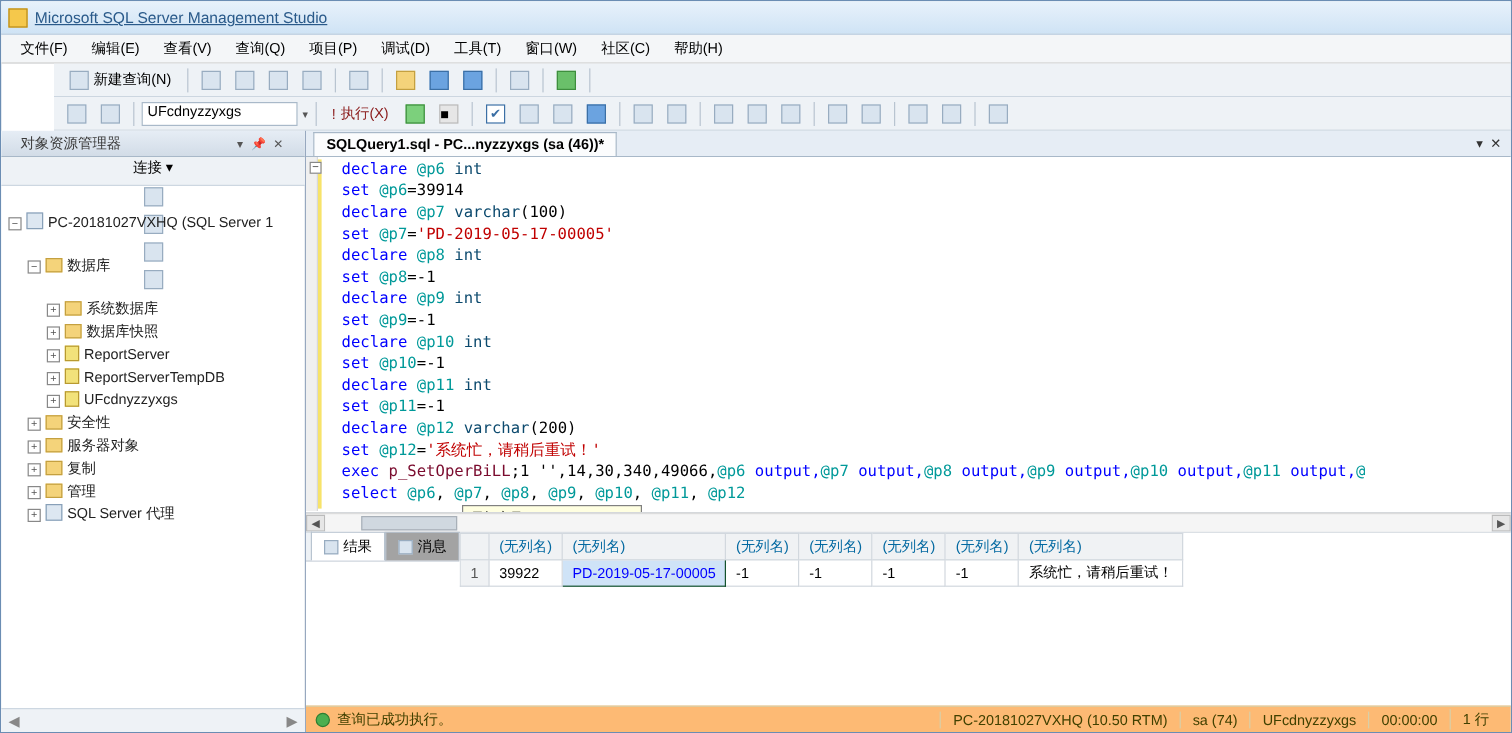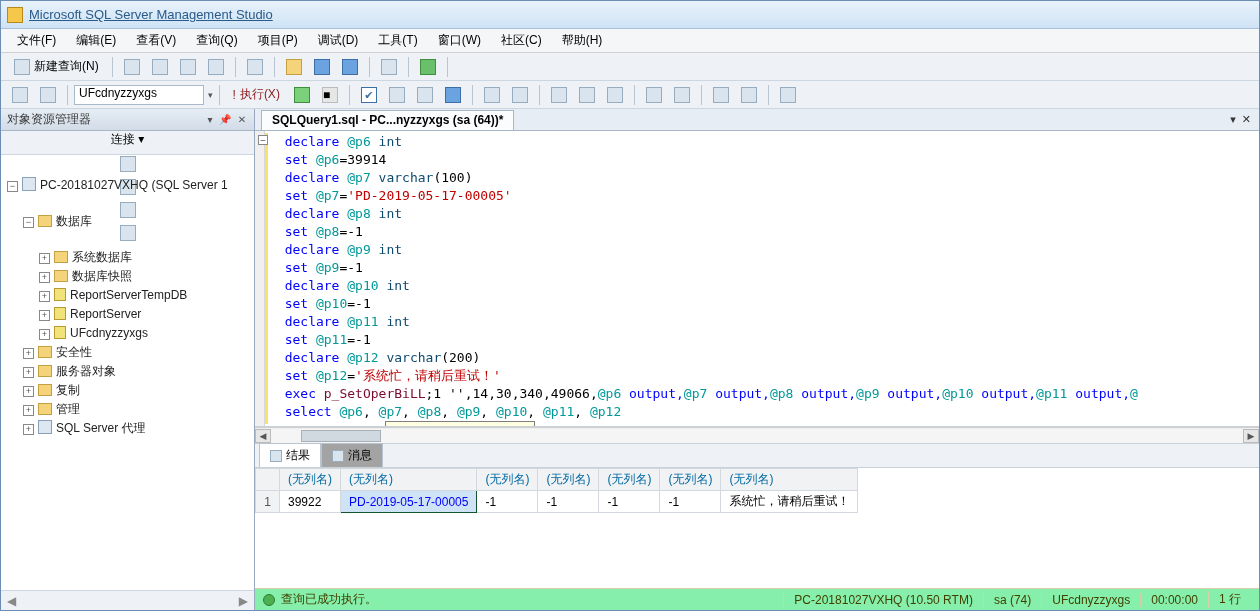--- a/index.html
+++ b/index.html
@@ -40,20 +40,21 @@
   .menubar span { padding: 2px 8px; cursor: default; }
   
   .toolbar {
     background: #eef2f6;
     height: 28px;
     display: flex;
     align-items: center;
     padding: 0 6px;
     border-bottom: 1px solid #ccd6e0;
     gap: 2px;
+    margin-left: 44px;
   }
   .toolbar .btn {
     height: 22px; min-width: 22px;
     display: inline-flex; align-items: center; justify-content: center;
     padding: 0 4px;
     border: 1px solid transparent;
   }
   .toolbar .sep { width: 1px; height: 20px; background: #b8c4d0; margin: 0 4px; }
   .toolbar .txtbtn { padding: 0 6px; }
   .toolbar select, .toolbar .combo {
@@ -74,21 +75,21 @@
   .explorer {
     width: 254px;
     display: flex; flex-direction: column;
     border-right: 1px solid #97a8bf;
     background: #fff;
   }
   .panel-title {
     background: linear-gradient(#e6edf5, #d2dce7);
     height: 22px;
     display: flex; align-items: center; justify-content: space-between;
-    padding: 0 6px;
+    padding: 0 16px;
     border-bottom: 1px solid #a8b8c8;
     font-size: 12px; color: #3a3a3a;
   }
   .panel-title .ctrls { display:flex; gap:4px; }
   .panel-title .ctrls span { width:12px; height:12px; display:inline-flex; align-items:center; justify-content:center; font-size:10px; color:#555; }
   .conn-bar {
     height: 24px;
     background: #eef2f6;
     border-bottom: 1px solid #cdd7e1;
     display:flex; align-items:center; gap:4px; padding: 0 6px; flex-direction: column;
@@ -152,21 +153,21 @@
   }
   .hscroll {
     height:16px; background:#efefef; border-top:1px solid #d0d0d0;
     display:flex; align-items:center;
   }
   .hscroll .track { flex:1; height:14px; background:#f5f5f5; position:relative; }
   .hscroll .thumb { position:absolute; left:30px; width:80px; height:12px; top:1px; background:#d0d8e0; border:1px solid #a8b0b8; }
   .hscroll .arrow { width:16px; height:14px; background:#e6e6e6; border:1px solid #bbb; display:flex;align-items:center;justify-content:center;font-size:9px;color:#555;}
   
   .results {
-    height: 145px; display:flex; flex-direction:column; background:#fff;
+    height: 145px; display:flex; background:#fff;
     border-top:1px solid #c8d0d8;
   }
   .res-tabs {
     height:24px; background:#eef2f6; border-bottom:1px solid #c8d0d8;
     display:flex; align-items:flex-end; padding-left:4px; gap:0;
   }
   .res-tabs .rtab {
     padding:3px 10px; border:1px solid #b8c4d0; border-bottom:none;
     background:#fff; display:flex; align-items:center; gap:4px;
     font-size:12px;
@@ -181,21 +182,21 @@
     white-space:nowrap;
   }
   table.rgrid th { background:#f0f2f4; font-weight:normal; color:#0369a1; }
   table.rgrid th:first-child, table.rgrid td:first-child {
     background:#f0f2f4; text-align:center; width:24px; color:#555;
   }
   table.rgrid td.sel { background:#cfe3f7; border:1px solid #14532d; }
   
   .statusbar {
     height: 22px;
-    background: #86efac;
+    background: #fdba74;
     border-top:1px solid #d8cfa8;
     display:flex; align-items:center; justify-content:space-between;
     padding: 0 8px; font-size:12px; color:#414100;
   }
   .statusbar .left { display:flex; align-items:center; gap:6px; }
   .statusbar .right { display:flex; align-items:center; }
   .statusbar .cell { padding:0 10px; border-left:1px solid #d8cfa8; }
   .ok { width:12px;height:12px;border-radius:50%;background:#4caf50; border:1px solid #2e7d32; display:inline-block; }
   .explorer-bottom {
     height:20px; background:#eef2f6; border-top:1px solid #cdd7e1;
@@ -359,22 +360,22 @@
       <span class="btn"><span class="ico"></span></span>
     </div>
     <div class="tree">
       <ul>
         <li><span class="tgl">−</span><span class="srvico"></span><span>PC-20181027VXHQ (SQL Server 1</span>
           <ul>
             <li><span class="tgl">−</span><span class="fico"></span><span>数据库</span>
               <ul>
                 <li><span class="tgl">+</span><span class="fico"></span><span>系统数据库</span></li>
                 <li><span class="tgl">+</span><span class="fico"></span><span>数据库快照</span></li>
+                <li><span class="tgl">+</span><span class="dbico"></span><span>ReportServer</span></li>
                 <li><span class="tgl">+</span><span class="dbico"></span><span>ReportServerTempDB</span></li>
-                <li><span class="tgl">+</span><span class="dbico"></span><span>ReportServer</span></li>
                 <li><span class="tgl">+</span><span class="dbico"></span><span>UFcdnyzzyxgs</span></li>
               </ul>
             </li>
             <li><span class="tgl">+</span><span class="fico"></span><span>安全性</span></li>
             <li><span class="tgl">+</span><span class="fico"></span><span>服务器对象</span></li>
             <li><span class="tgl">+</span><span class="fico"></span><span>复制</span></li>
             <li><span class="tgl">+</span><span class="fico"></span><span>管理</span></li>
             <li><span class="tgl">+</span><span class="srvico"></span><span>SQL Server 代理</span></li>
           </ul>
         </li>
@@ -383,21 +384,21 @@
     <div class="explorer-bottom">
       <span>◀</span>
       <span class="spacer"></span>
       <span>▶</span>
     </div>
   </div>
 
   <div class="editor-area">
     <div class="doc-tab">
       <span class="tab">
-        <span>SQLQuery1.sql - PC...nyzzyxgs (sa (64))*</span>
+        <span>SQLQuery1.sql - PC...nyzzyxgs (sa (46))*</span>
       </span>
       <span class="tabctrls">
         <span>▾</span>
         <span>✕</span>
       </span>
     </div>
 
     <div class="code"><div class="gutter"></div><div class="mark"></div><div class="outline">−</div>  <span class="kw">declare</span> <span class="var">@p6</span> <span class="ty">int</span>
   <span class="kw">set</span> <span class="var">@p6</span><span>=39914</span>
   <span class="kw">declare</span> <span class="var">@p7</span> <span class="ty">varchar</span><span>(100)</span>

